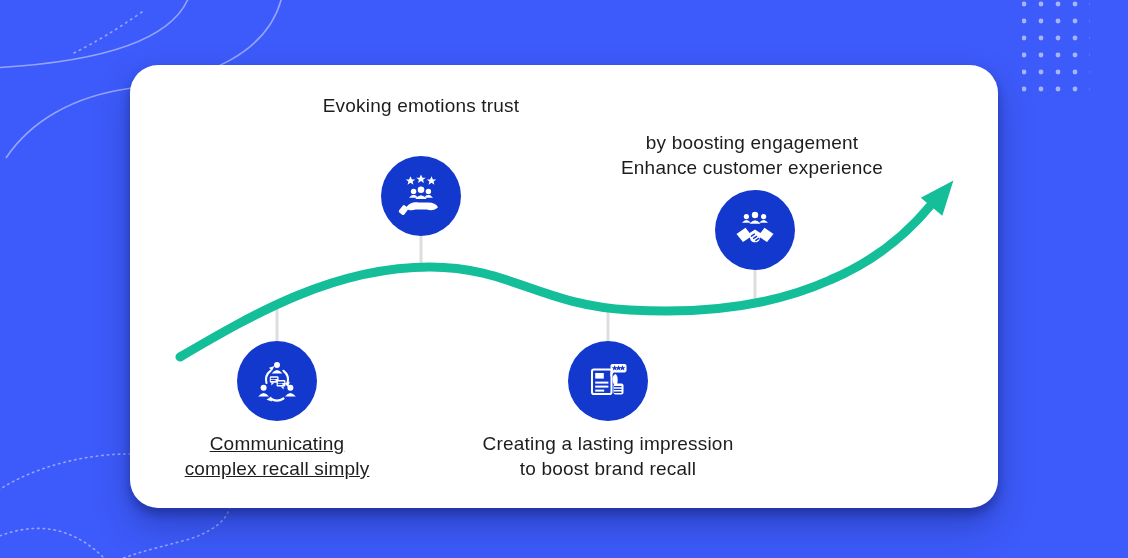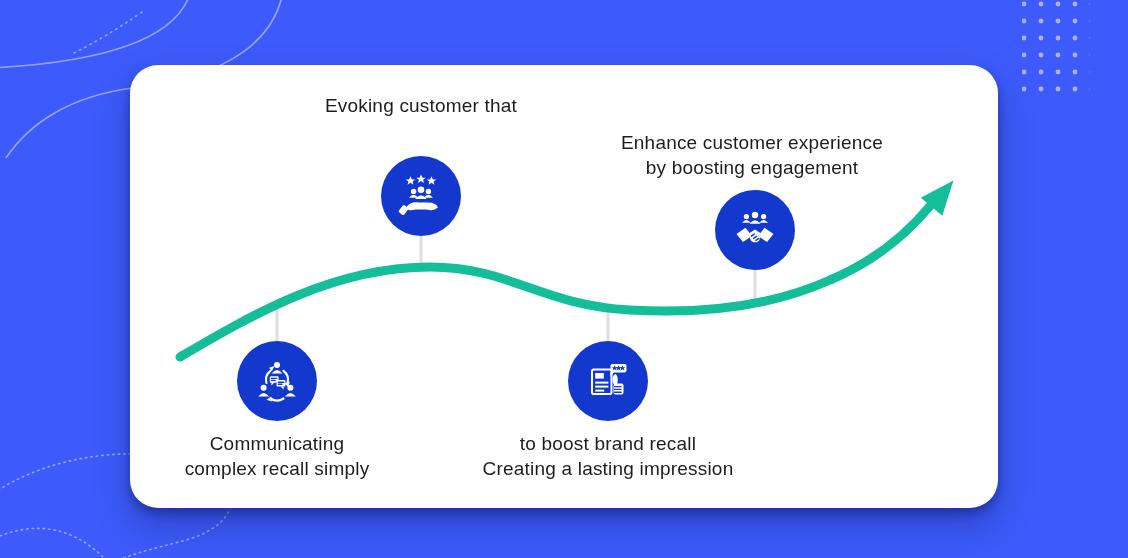--- a/index.html
+++ b/index.html
@@ -172,30 +172,30 @@
           <path d="M17.5 27.8 L 24 23.6 L 30.5 27.8 L 28.2 34.4 C 26.2 37, 21.8 37, 19.8 34.4 Z"></path>
         </g>
         <g class="ic-hl">
           <line x1="20.4" y1="30.2" x2="23.4" y2="28.2"></line>
           <line x1="22.6" y1="32.4" x2="25.6" y2="30.4"></line>
           <line x1="24.8" y1="34.4" x2="27.8" y2="32.4"></line>
         </g>
       </svg>
     </div>
 
-    <div class="label" style="left:147px;top:366px;">
+    <div class="label" style="left:147px;top:366px;text-decoration:underline;">
       <span>Communicating</span>
       <span>complex recall simply</span>
     </div>
     <div class="label" style="left:291px;top:28px;">
-      <span>Evoking customer that</span>
+      <span>Evoking emotions trust</span>
     </div>
     <div class="label" style="left:478px;top:366px;">
+      <span>Creating a lasting impression</span>
       <span>to boost brand recall</span>
-      <span>Creating a lasting impression</span>
     </div>
     <div class="label" style="left:622px;top:65px;">
+      <span>by boosting engagement</span>
       <span>Enhance customer experience</span>
-      <span>by boosting engagement</span>
     </div>
 
   </div>
 </div>
 
 </body></html>

